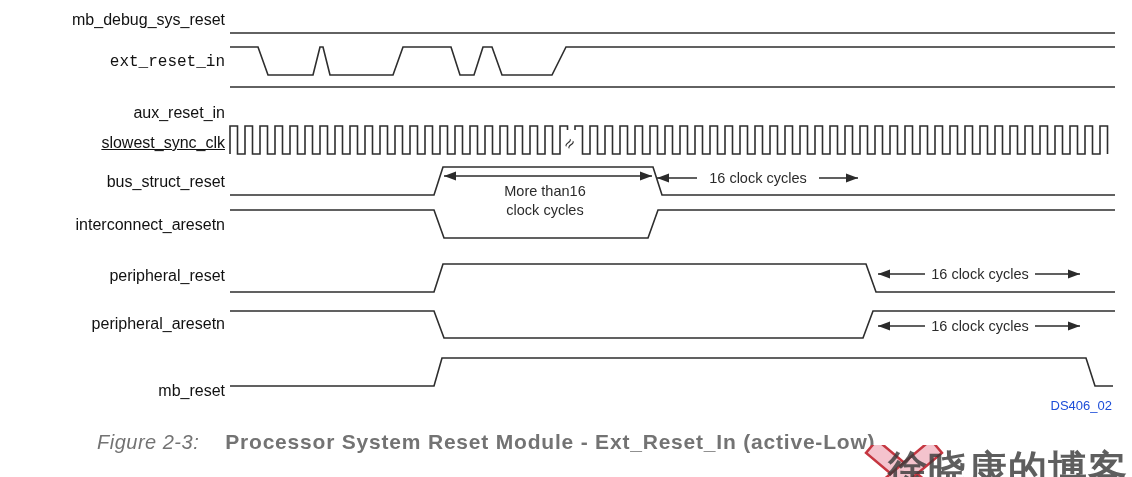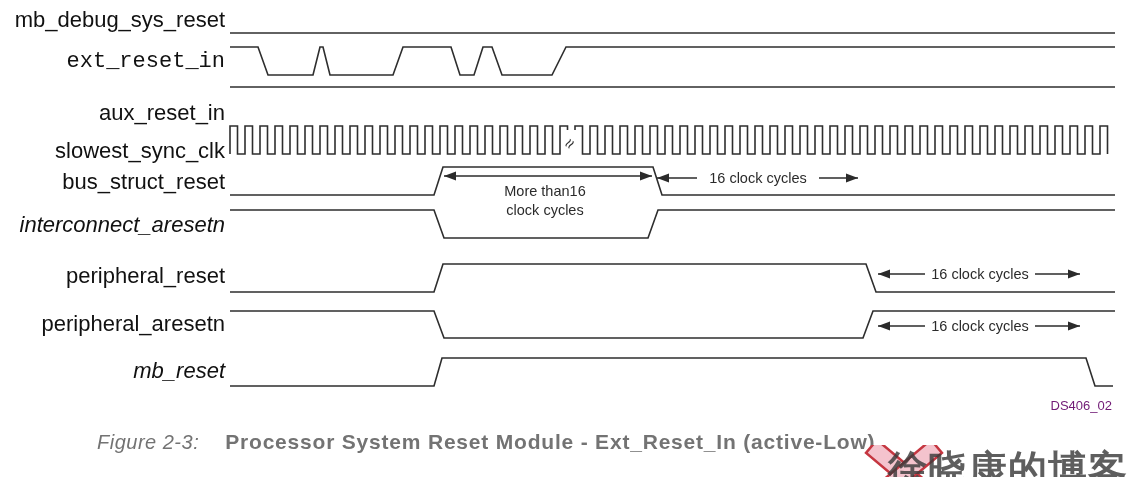--- a/index.html
+++ b/index.html
@@ -3,24 +3,24 @@
 <meta charset="utf-8">
 <style>
   html,body{margin:0;padding:0;}
   body{
     width:1132px;height:477px;position:relative;background:#ffffff;
     font-family:"Liberation Sans", sans-serif;overflow:hidden;
   }
   #diagram{position:absolute;left:0;top:0;width:1132px;height:420px;}
   .sig-label{
     position:absolute;right:907px;height:22px;line-height:22px;
-    white-space:nowrap;font-size:22px;color:#111;text-align:right;
+    white-space:nowrap;font-size:16px;color:#111;text-align:right;
   }
   #doc-ref{
-    position:absolute;right:20px;top:398px;font-size:13px;color:#701a75;margin-left:25px;
+    position:absolute;right:20px;top:398px;font-size:13px;color:#1d4ed8;margin-left:25px;
   }
   #caption{
     position:absolute;left:97px;top:430px;white-space:nowrap;color:#737373;text-align:center;
   }
   #caption .cap-label{
     font-style:italic;font-size:20px;letter-spacing:0.5px;
   }
   #caption .cap-title{
     font-weight:bold;font-size:21px;margin-left:26px;letter-spacing:0.8px;
   }
@@ -35,26 +35,26 @@
     color:rgba(90,90,90,0.95);white-space:nowrap;letter-spacing:0.5px;
   }
 </style>
 </head>
 <body>
 
 <div id="labels">
     <div class="sig-label" style="top: 9px;">mb_debug_sys_reset</div>
     <div class="sig-label" style="top: 51px; font-family: Liberation Mono, monospace;">ext_reset_in</div>
     <div class="sig-label" style="top: 102px;">aux_reset_in</div>
-    <div class="sig-label" style="top: 140px;">slowest_sync_clk</div>
+    <div class="sig-label" style="top: 132px; text-decoration: underline;">slowest_sync_clk</div>
     <div class="sig-label" style="top: 171px; text-align: center;">bus_struct_reset</div>
-    <div class="sig-label" style="top: 214px; font-style: italic;">interconnect_aresetn</div>
+    <div class="sig-label" style="top: 214px;">interconnect_aresetn</div>
     <div class="sig-label" style="top: 265px;">peripheral_reset</div>
     <div class="sig-label" style="top: 313px;">peripheral_aresetn</div>
-    <div class="sig-label" style="top: 360px; font-style: italic;">mb_reset</div>
+    <div class="sig-label" style="top: 380px;">mb_reset</div>
   </div>
 
 <svg id="diagram" width="1132" height="420" viewBox="0 0 1132 420">
     <polyline points="230,33 1115,33" fill="none" stroke="#2e2e2e" stroke-width="1.6" stroke-linejoin="miter"></polyline>
     <polyline points="230,47 258,47 268,75 313,75 320,47 323,47 330,75 393,75 403,47 451,47 460,75 474,75 483,47 492,47 502,75 552,75 566,47 1115,47" fill="none" stroke="#2e2e2e" stroke-width="1.6" stroke-linejoin="miter"></polyline>
     <polyline points="230,87 1115,87" fill="none" stroke="#2e2e2e" stroke-width="1.6" stroke-linejoin="miter"></polyline>
     <polyline points="230,154 230,126 237.5,126 237.5,154 245,154 245,126 252.5,126 252.5,154 260,154 260,126 267.5,126 267.5,154 275,154 275,126 282.5,126 282.5,154 290,154 290,126 297.5,126 297.5,154 305,154 305,126 312.5,126 312.5,154 320,154 320,126 327.5,126 327.5,154 335,154 335,126 342.5,126 342.5,154 350,154 350,126 357.5,126 357.5,154 365,154 365,126 372.5,126 372.5,154 380,154 380,126 387.5,126 387.5,154 395,154 395,126 402.5,126 402.5,154 410,154 410,126 417.5,126 417.5,154 425,154 425,126 432.5,126 432.5,154 440,154 440,126 447.5,126 447.5,154 455,154 455,126 462.5,126 462.5,154 470,154 470,126 477.5,126 477.5,154 485,154 485,126 492.5,126 492.5,154 500,154 500,126 507.5,126 507.5,154 515,154 515,126 522.5,126 522.5,154 530,154 530,126 537.5,126 537.5,154 545,154 545,126 552.5,126 552.5,154 560,154 560,126 567.5,126 567.5,154 575,154 575,126 582.5,126 582.5,154 590,154 590,126 597.5,126 597.5,154 605,154 605,126 612.5,126 612.5,154 620,154 620,126 627.5,126 627.5,154 635,154 635,126 642.5,126 642.5,154 650,154 650,126 657.5,126 657.5,154 665,154 665,126 672.5,126 672.5,154 680,154 680,126 687.5,126 687.5,154 695,154 695,126 702.5,126 702.5,154 710,154 710,126 717.5,126 717.5,154 725,154 725,126 732.5,126 732.5,154 740,154 740,126 747.5,126 747.5,154 755,154 755,126 762.5,126 762.5,154 770,154 770,126 777.5,126 777.5,154 785,154 785,126 792.5,126 792.5,154 800,154 800,126 807.5,126 807.5,154 815,154 815,126 822.5,126 822.5,154 830,154 830,126 837.5,126 837.5,154 845,154 845,126 852.5,126 852.5,154 860,154 860,126 867.5,126 867.5,154 875,154 875,126 882.5,126 882.5,154 890,154 890,126 897.5,126 897.5,154 905,154 905,126 912.5,126 912.5,154 920,154 920,126 927.5,126 927.5,154 935,154 935,126 942.5,126 942.5,154 950,154 950,126 957.5,126 957.5,154 965,154 965,126 972.5,126 972.5,154 980,154 980,126 987.5,126 987.5,154 995,154 995,126 1002.5,126 1002.5,154 1010,154 1010,126 1017.5,126 1017.5,154 1025,154 1025,126 1032.5,126 1032.5,154 1040,154 1040,126 1047.5,126 1047.5,154 1055,154 1055,126 1062.5,126 1062.5,154 1070,154 1070,126 1077.5,126 1077.5,154 1085,154 1085,126 1092.5,126 1092.5,154 1100,154 1100,126 1107.5,126 1107.5,154" fill="none" stroke="#2e2e2e" stroke-width="1.6" stroke-linejoin="miter"></polyline>
     <rect x="562" y="130" width="16" height="26" fill="#fff"></rect>
     <text x="570" y="149" font-size="17" fill="#2e2e2e" text-anchor="middle" transform="rotate(-55 570 144)">≈</text>
     <polyline points="230,195 434,195 443,167 653,167 662,195 1115,195" fill="none" stroke="#2e2e2e" stroke-width="1.6" stroke-linejoin="miter"></polyline>

